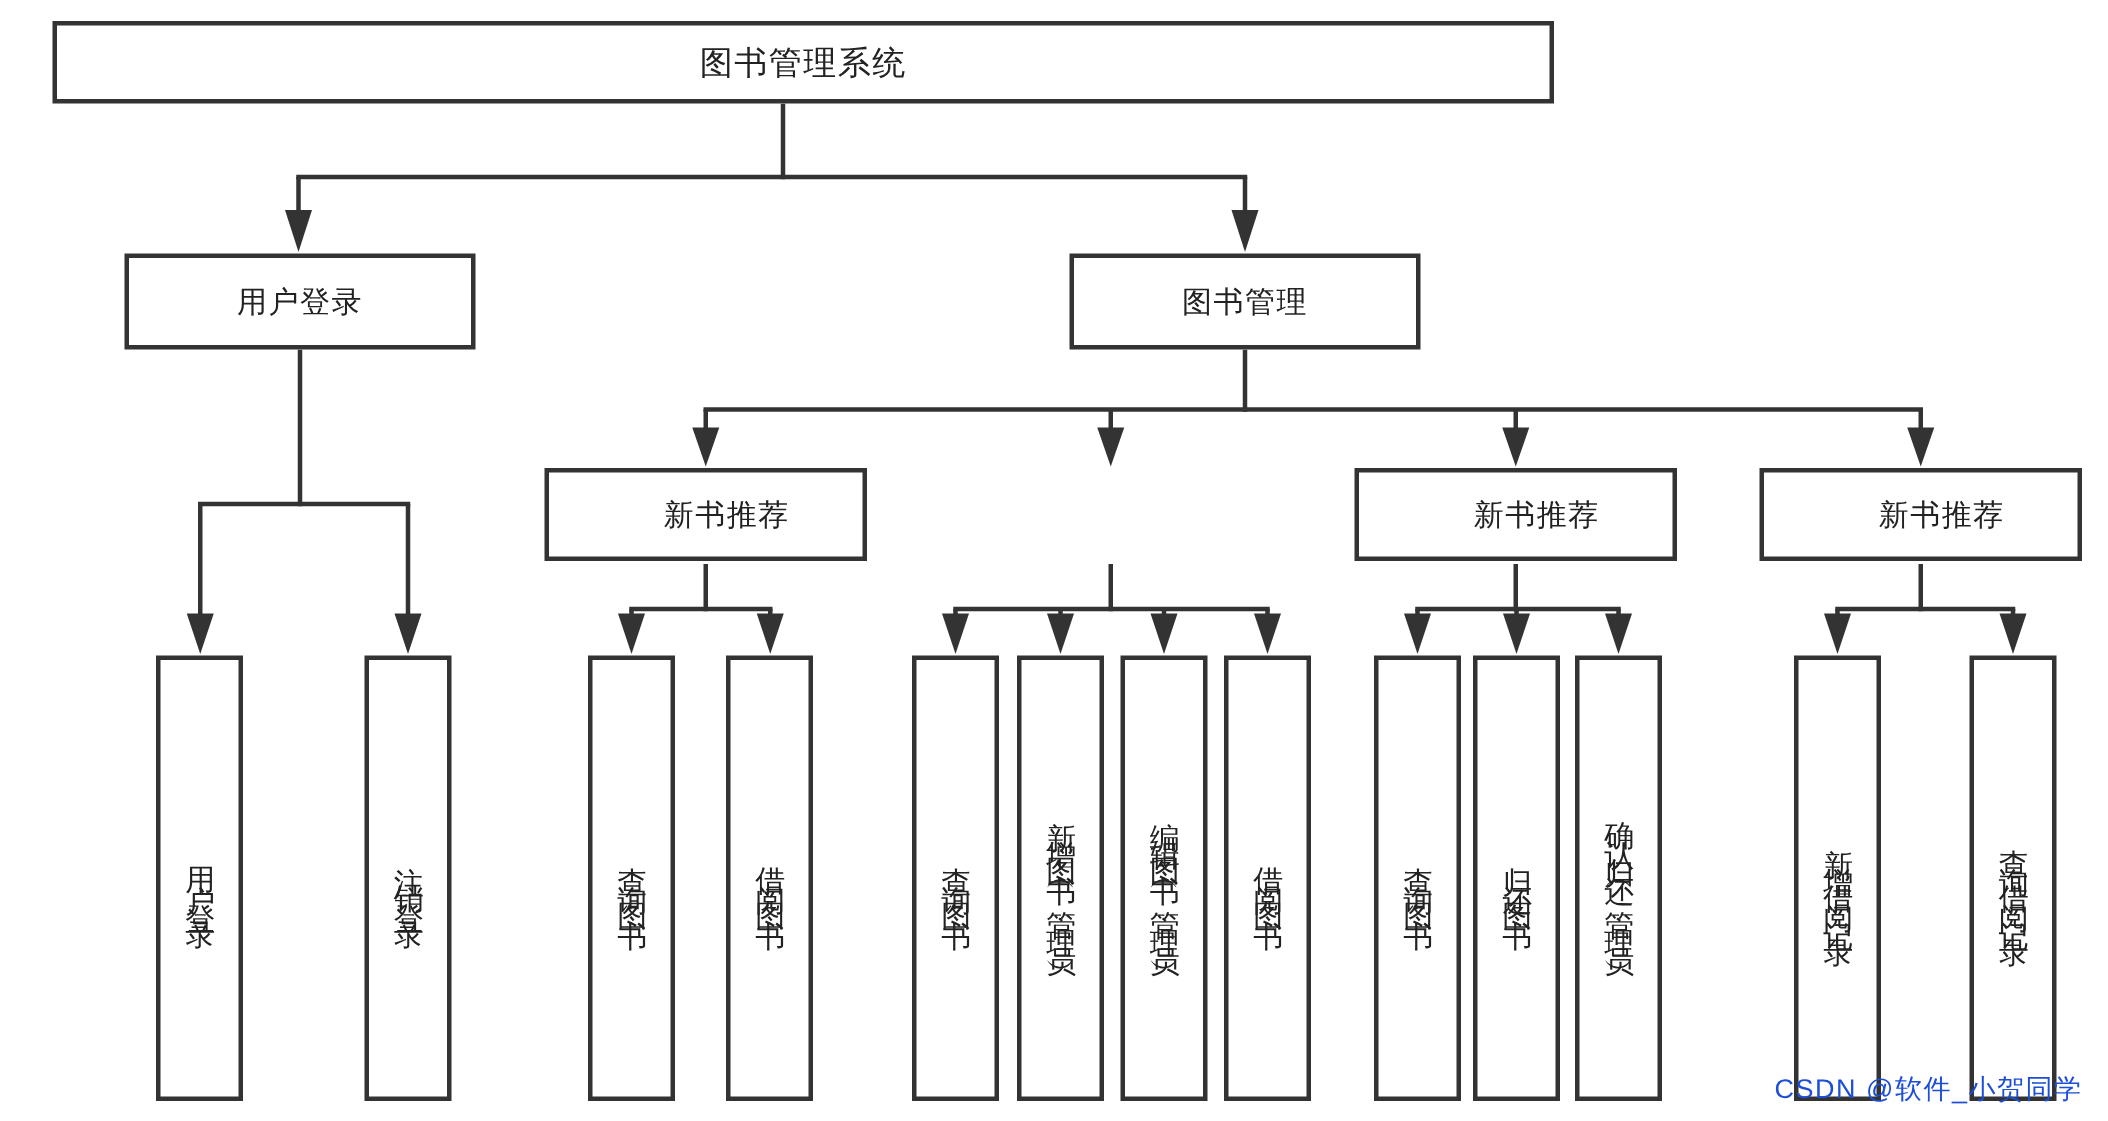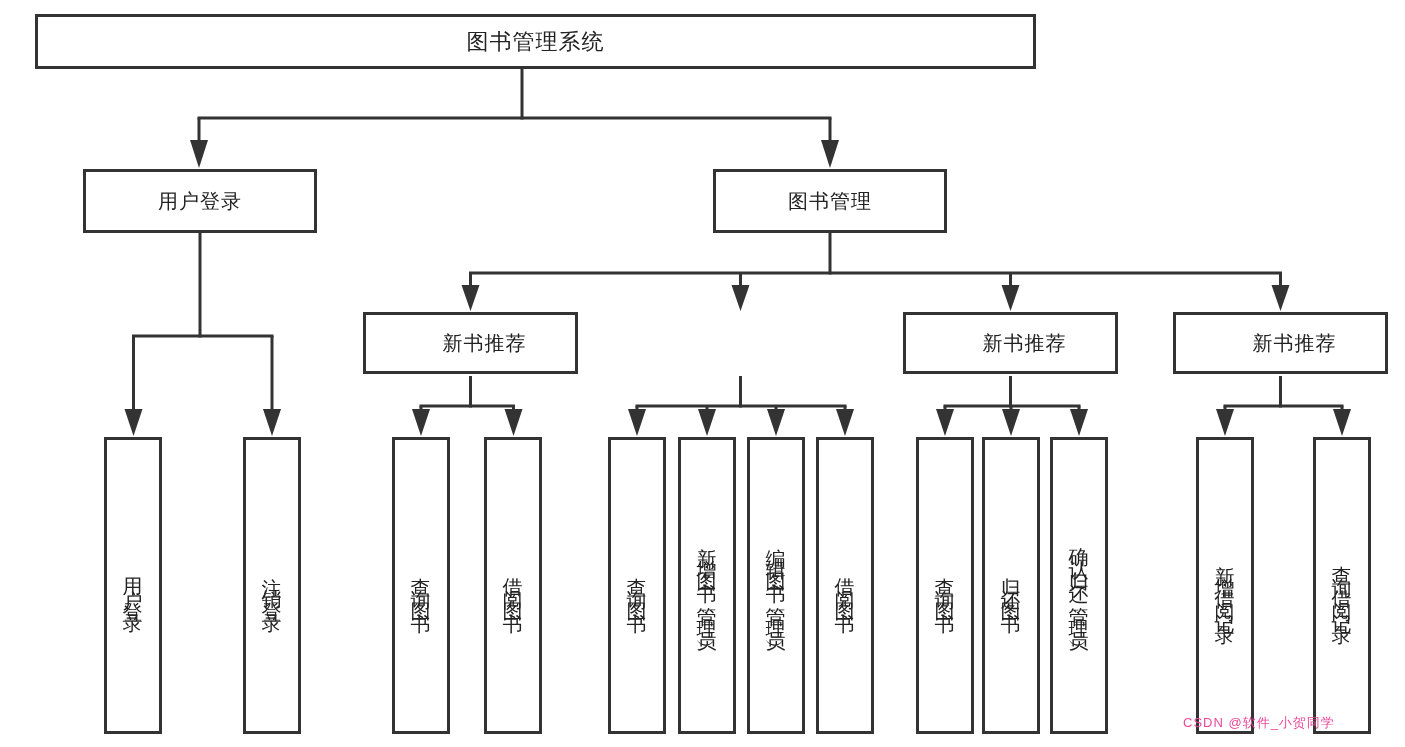--- a/index.html
+++ b/index.html
@@ -58,22 +58,22 @@
   .lf-8  { left: 816px; }
   .lf-9  { left: 916px; }
   .lf-10 { left: 982px; }
   .lf-11 { left: 1050px; }
   .lf-12 { left: 1196px; }
   .lf-13 { left: 1313px; }
   .watermark {
     position: absolute;
     left: 1183px;
     top: 714px;
-    font-size: 13px;
-    color: #ec4899;
+    font-size: 18px;
+    color: #1d4ed8;
     letter-spacing: 1px;
     white-space: nowrap;
     z-index: 5;
   }
   line   { stroke: #333333; stroke-width: 3; }
   polygon{ fill: #333333; }
 </style>
 </head>
 <body>
 

